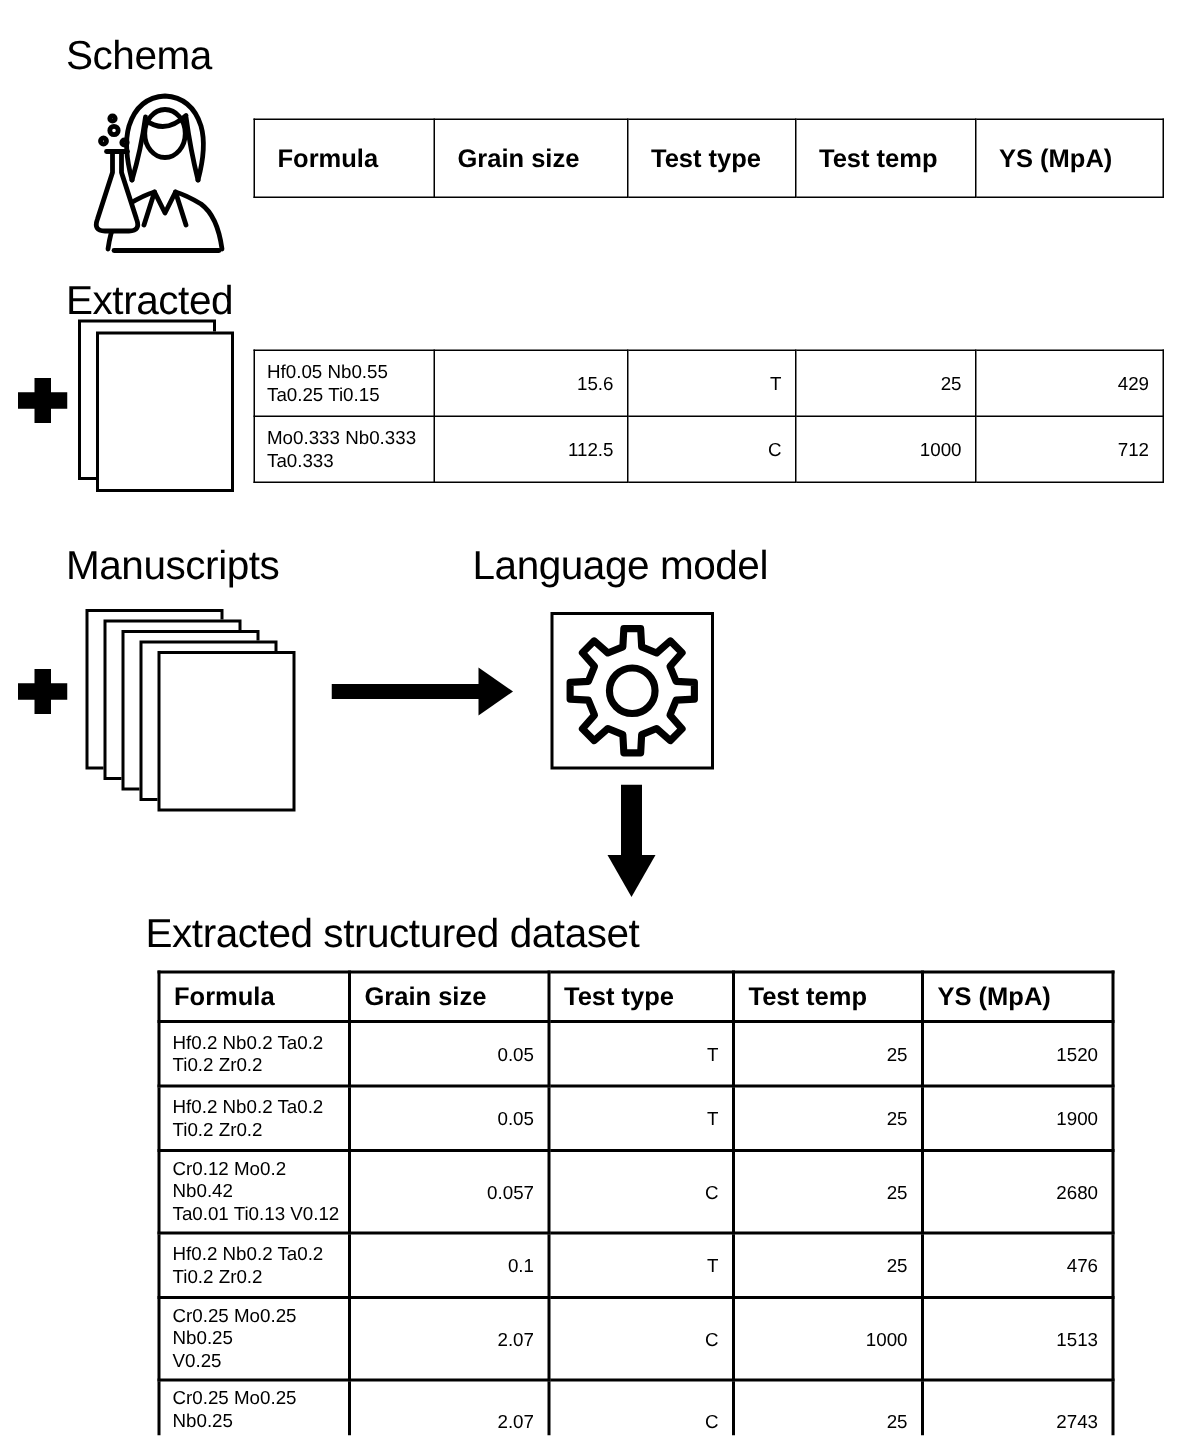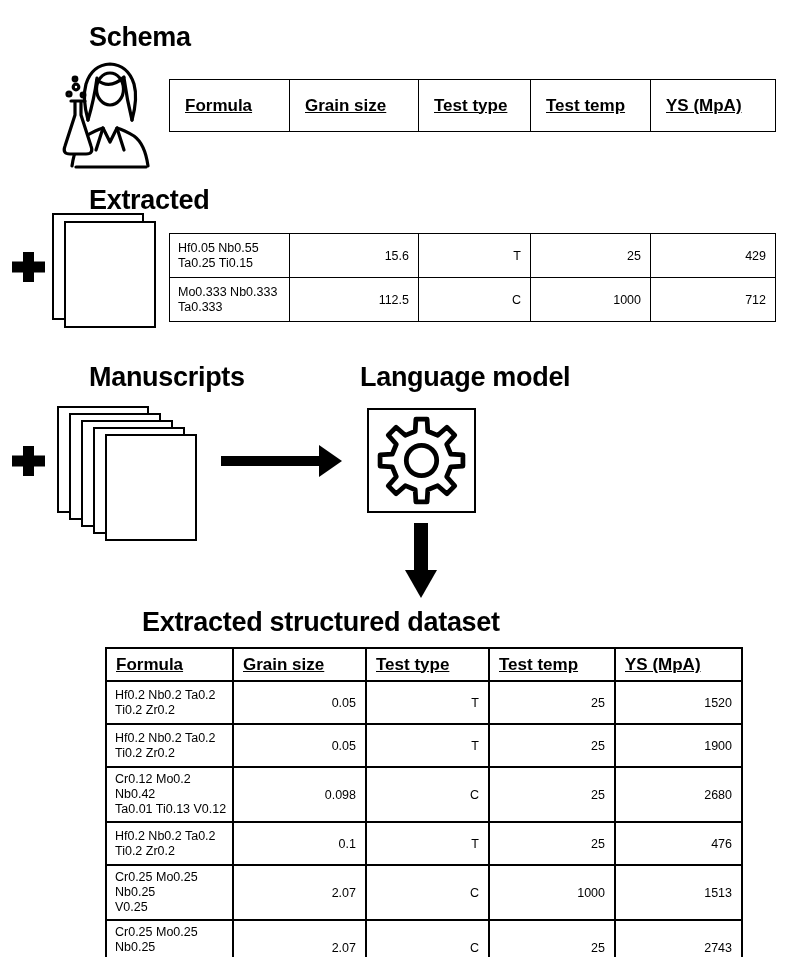--- a/index.html
+++ b/index.html
@@ -9,25 +9,24 @@
     width: 790px;
     height: 957px;
     background: #ffffff;
     color: #000;
     font-family: "Liberation Sans", sans-serif;
     overflow: hidden;
   }
   .sec-title {
     position: absolute;
     font-size: 27px;
-    font-weight: 700;
+    font-weight: 400;
     letter-spacing: -0.3px;
     white-space: nowrap;
     color: #000;
-    margin-left: 45px;
   }
   .abs { position: absolute; }
   table.tbl {
     position: absolute;
     border-collapse: collapse;
     table-layout: fixed;
     background: #fff;
   }
   table.tbl th, table.tbl td {
     border: 1.5px solid #000;
@@ -35,21 +34,20 @@
     overflow: hidden;
   }
   table.tbl.thick th, table.tbl.thick td { border-width: 2px; }
   .hdr {
     font-size: 17px;
     font-weight: 700;
     text-align: left;
     vertical-align: middle;
     padding: 0 8px 0 15px;
     white-space: nowrap;
-    text-decoration: underline;
   }
   .thick .hdr { padding-left: 9px; }
   .cell-f {
     font-size: 12.5px;
     line-height: 15px;
     text-align: left;
     vertical-align: middle;
     padding: 4px 4px 4px 8px;
     white-space: pre-line;
     font-weight: 400;
@@ -232,21 +230,21 @@
       <td class="cell-f">Hf0.2 Nb0.2 Ta0.2
 Ti0.2 Zr0.2</td>
       <td class="cell-n">0.05</td>
       <td class="cell-n">T</td>
       <td class="cell-n">25</td>
       <td class="cell-n">1900</td>
     </tr>
     <tr style="height:43px">
       <td class="cell-f">Cr0.12 Mo0.2 Nb0.42
 Ta0.01 Ti0.13 V0.12</td>
-      <td class="cell-n">0.098</td>
+      <td class="cell-n">0.057</td>
       <td class="cell-n">C</td>
       <td class="cell-n">25</td>
       <td class="cell-n">2680</td>
     </tr>
     <tr style="height:43px">
       <td class="cell-f">Hf0.2 Nb0.2 Ta0.2
 Ti0.2 Zr0.2</td>
       <td class="cell-n">0.1</td>
       <td class="cell-n">T</td>
       <td class="cell-n">25</td>

